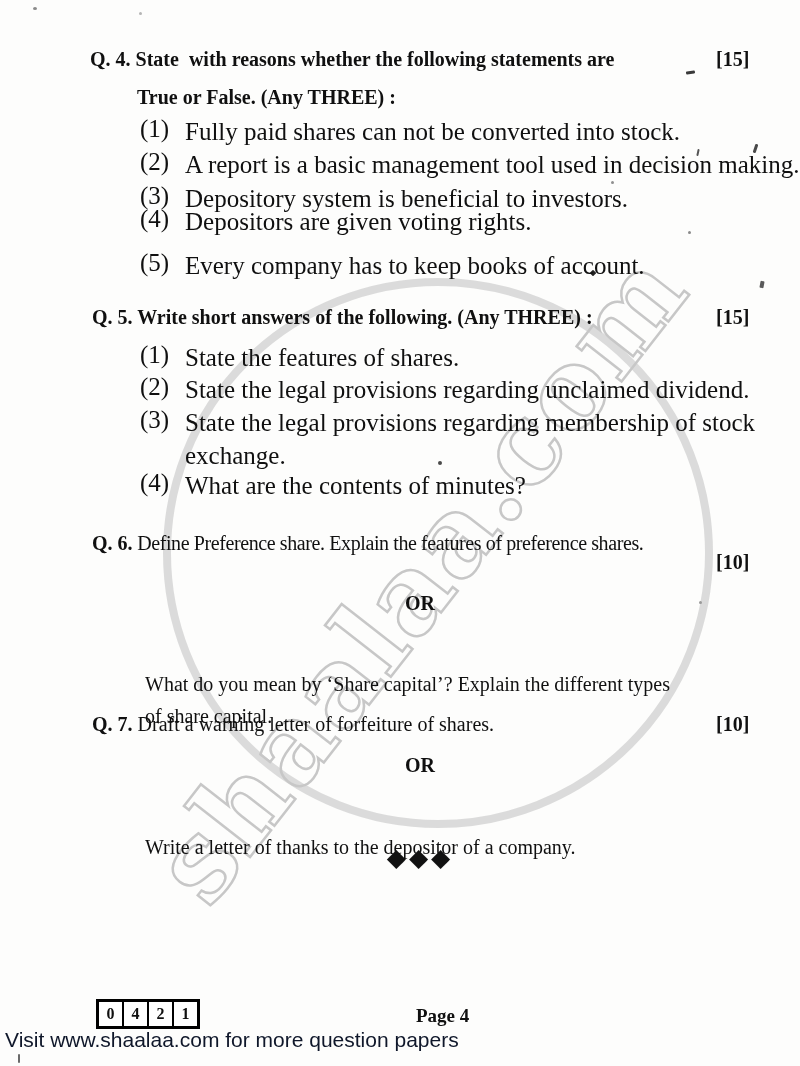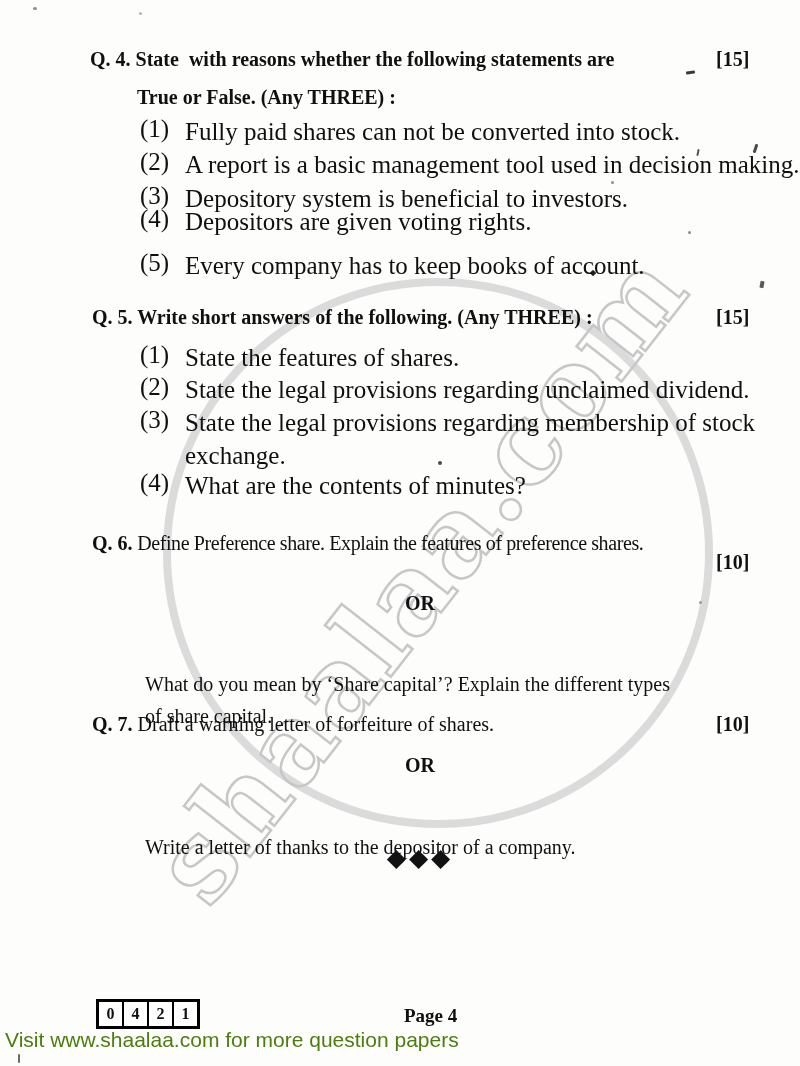--- a/index.html
+++ b/index.html
@@ -39,23 +39,23 @@
   .or-row{position:absolute;left:90px;width:660px;text-align:center;font-weight:bold;font-size:20px;}
   .tight{letter-spacing:-0.4px;}
   .end-marker{position:absolute;left:90px;top:843px;width:660px;text-align:center;
     font-size:25px;letter-spacing:3px;color:#111;}
 
   
   .code-box{position:absolute;left:96px;top:999px;display:flex;border:3px solid #000;background:#fff;}
   .code-cell{width:23px;height:24px;display:flex;align-items:center;justify-content:center;
     font-weight:bold;font-size:16px;border-left:2px solid #000;}
   .code-cell:first-child{border-left:none;}
-  .page-num{position:absolute;left:404px;top:1005px;font-weight:bold;font-size:19px;white-space:pre;}
+  .page-num{position:absolute;left:416px;top:1005px;font-weight:bold;font-size:19px;white-space:pre;}
   .footer-note{position:absolute;left:5px;top:1028px;font-family:"Liberation Sans",sans-serif;
-    font-size:21px;color:#4d7c0f;white-space:pre;}
+    font-size:21px;color:#0f172a;white-space:pre;}
 
   
   .spk{position:absolute;background:#8a8a8a;border-radius:50%;z-index:1;}
 </style>
 </head>
 <body>
 
 <div class="page">
 
   <div class="wm-circle"></div>

